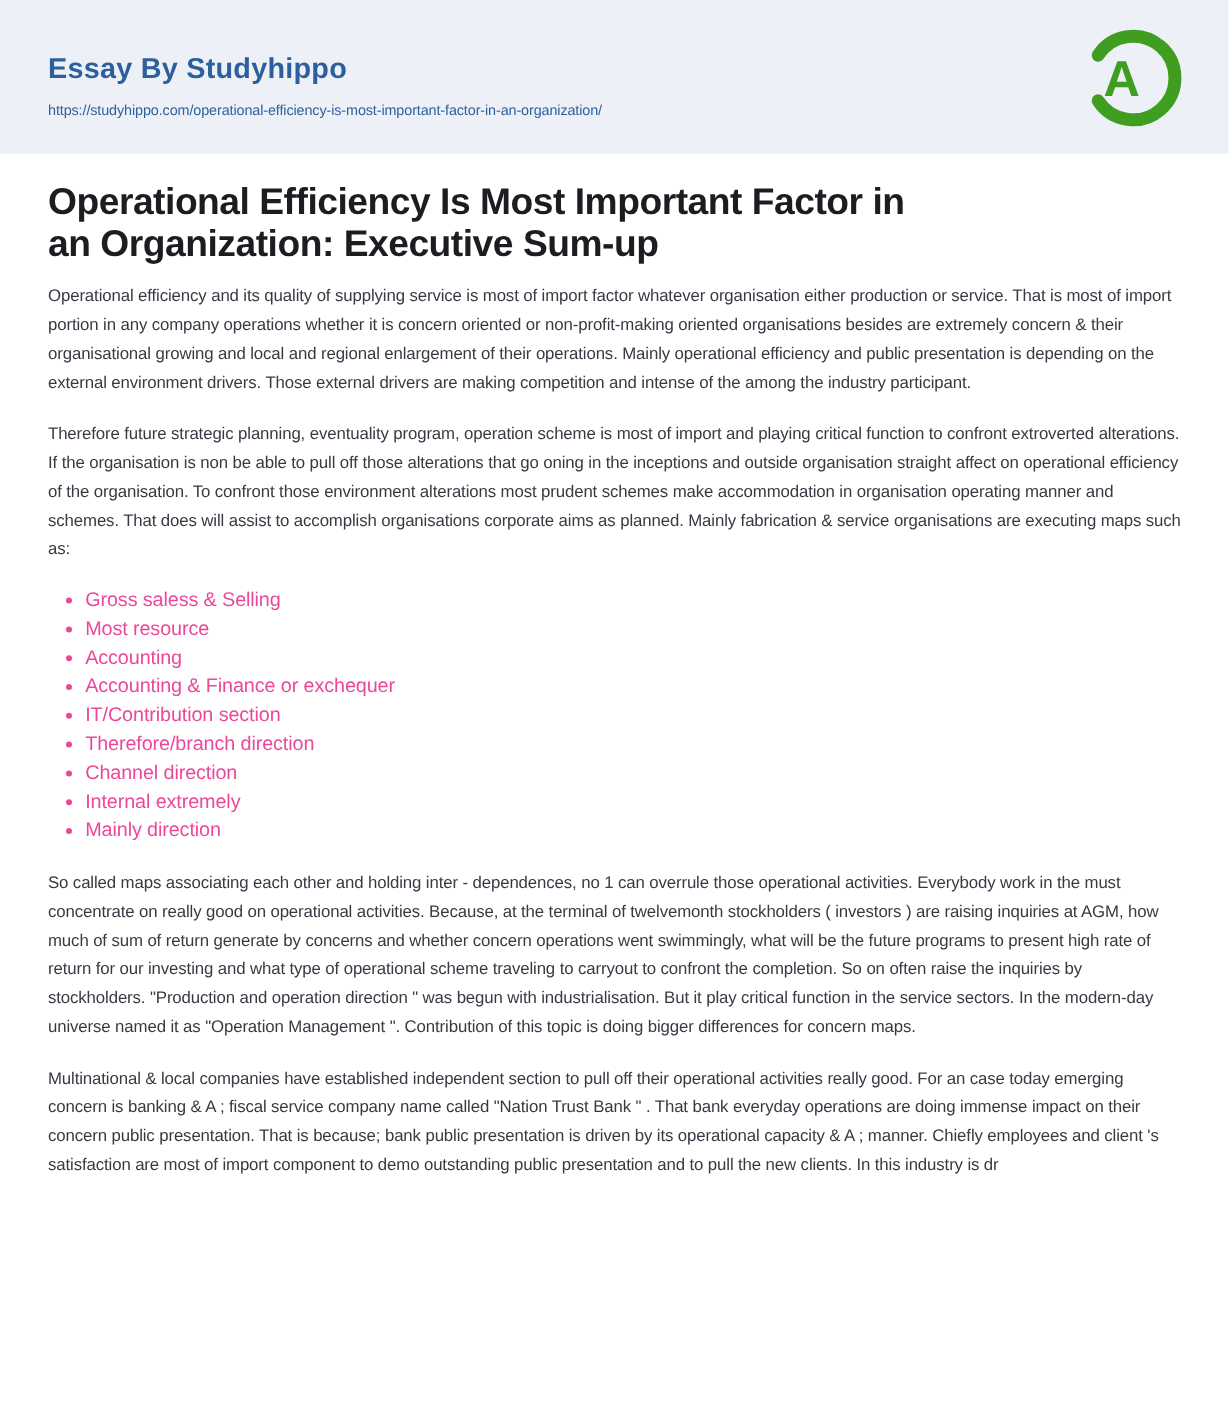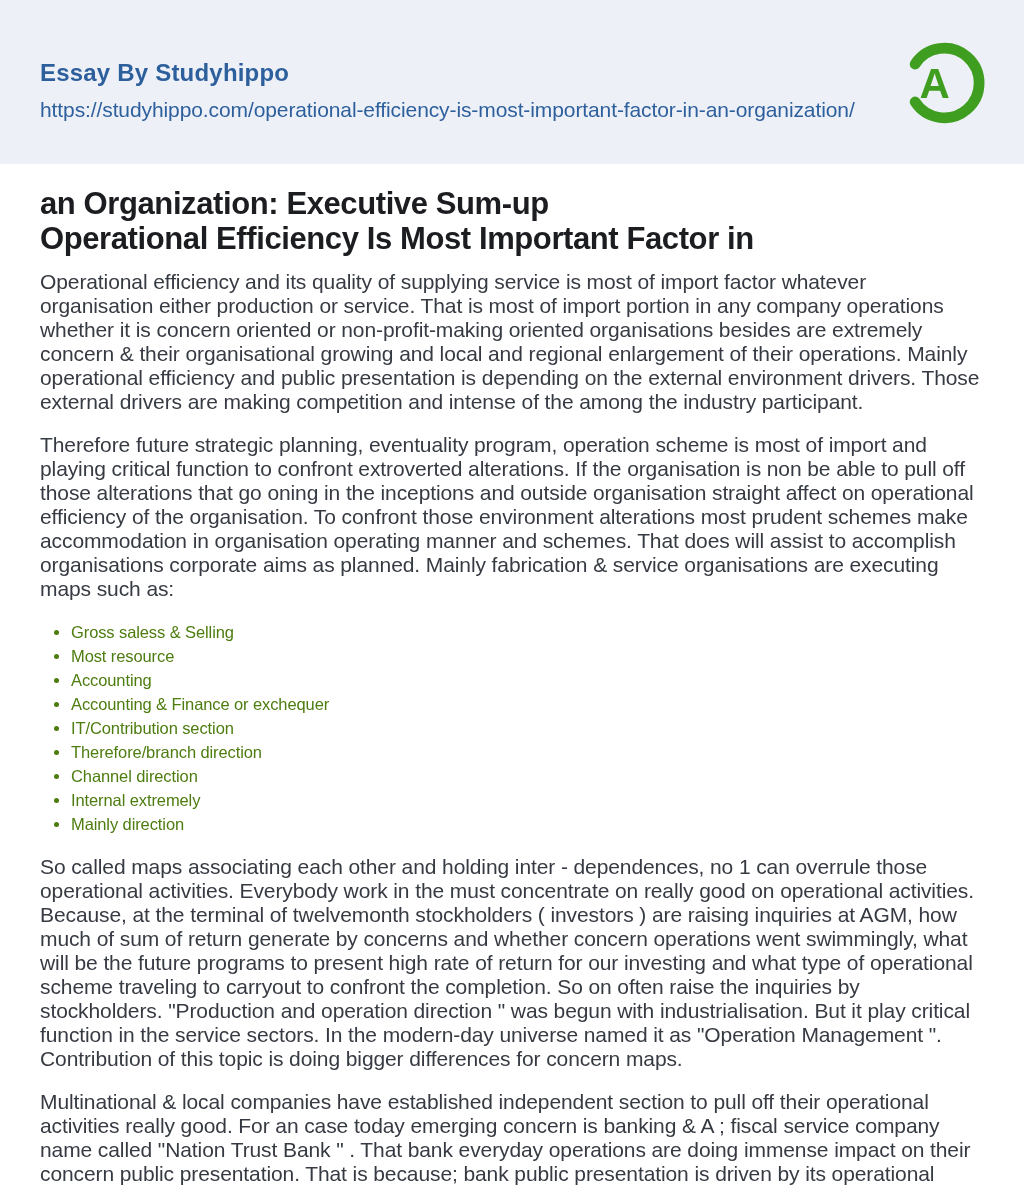--- a/index.html
+++ b/index.html
@@ -7,90 +7,90 @@
   body {
     width: 1024px;
     height: 1189px;
     background: #ffffff;
     font-family: "Liberation Sans", sans-serif;
     color: #363a42;
     overflow: hidden;
   }
   .page-header {
     background: #edf1f7;
-    height: 164px;
+    height: 128px;
     padding: 0 36px 0 40px;
     display: flex;
     align-items: center;
     justify-content: space-between;
   }
   .header-text { margin-top: 16px; }
   .header-title {
     color: #2e5f9d;
     font-size: 24px;
     font-weight: 700;
     letter-spacing: 0.2px;
     margin: 0 0 11px 0;
   }
   .header-url {
     color: #2e5f9d;
-    font-size: 21px;
+    font-size: 12px;
     font-weight: 500;
     text-decoration: none;
     letter-spacing: -0.1px;
     cursor: pointer;
   }
   .logo { width: 86px; height: 86px; margin-top: 2px; flex: 0 0 auto; }
   main { padding: 0 40px; }
   .essay-title {
     color: #1c1d21;
     font-size: 31px;
     line-height: 35px;
     font-weight: 800;
     letter-spacing: -0.4px;
     margin: 22px 0 14px 0;
   }
   .essay-title span { display: block; }
   .essay-paragraph {
-    font-size: 21px;
+    font-size: 14px;
     line-height: 24px;
     letter-spacing: -0.1px;
     margin: 0 0 19px 0;
     color: #363a42;
   }
   .functions-list {
     margin: 0 0 19px 0;
     padding-left: 31px;
     list-style: disc;
   }
   .functions-list li {
     font-size: 16.5px;
     line-height: 24px;
     letter-spacing: -0.1px;
-    color: #4d7c0f;
+    color: #ec4899;
   }
 </style>
 </head>
 <body>
 
 <header class="page-header">
   <div class="header-text">
     <h2 class="header-title">Essay By Studyhippo</h2>
     <a class="header-url">https://studyhippo.com/operational-efficiency-is-most-important-factor-in-an-organization/</a>
   </div>
   <svg class="logo" viewBox="0 0 84 84" aria-hidden="true">
     <path d="M 12.8 60.5 A 34 34 0 1 0 12.8 23.5" fill="none" stroke="#3f9e1f" stroke-width="10.5" stroke-linecap="round"></path>
     <text x="32" y="56.5" text-anchor="middle" font-family="Liberation Sans, sans-serif" font-size="41" font-weight="bold" fill="#3f9e1f">A</text>
   </svg>
 </header>
 
 <main>
   <h1 class="essay-title">
+    <span>Operational Efficiency Is Most Important Factor in</span>
     <span>an Organization: Executive Sum-up</span>
-    <span>Operational Efficiency Is Most Important Factor in</span>
   </h1>
 
   <p class="essay-paragraph">Operational efficiency and its quality of supplying service is most of import factor whatever organisation either production or service. That is most of import portion in any company operations whether it is concern oriented or non-profit-making oriented organisations besides are extremely concern &amp; their organisational growing and local and regional enlargement of their operations. Mainly operational efficiency and public presentation is depending on the external environment drivers. Those external drivers are making competition and intense of the among the industry participant.</p>
   <p class="essay-paragraph">Therefore future strategic planning, eventuality program, operation scheme is most of import and playing critical function to confront extroverted alterations. If the organisation is non be able to pull off those alterations that go oning in the inceptions and outside organisation straight affect on operational efficiency of the organisation. To confront those environment alterations most prudent schemes make accommodation in organisation operating manner and schemes. That does will assist to accomplish organisations corporate aims as planned. Mainly fabrication &amp; service organisations are executing maps such as:</p>
 
   <ul class="functions-list">
     <li>Gross saless &amp; Selling</li>
     <li>Most resource</li>
     <li>Accounting</li>
     <li>Accounting &amp; Finance or exchequer</li>

